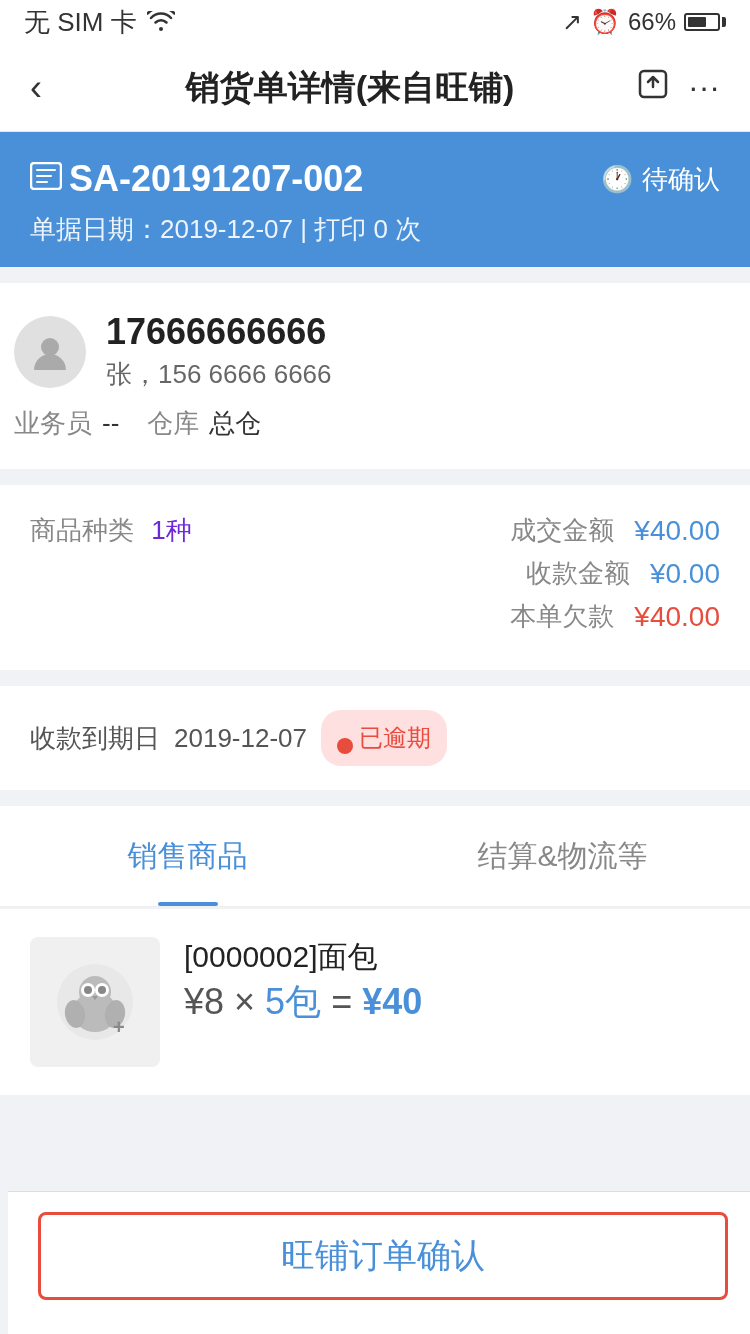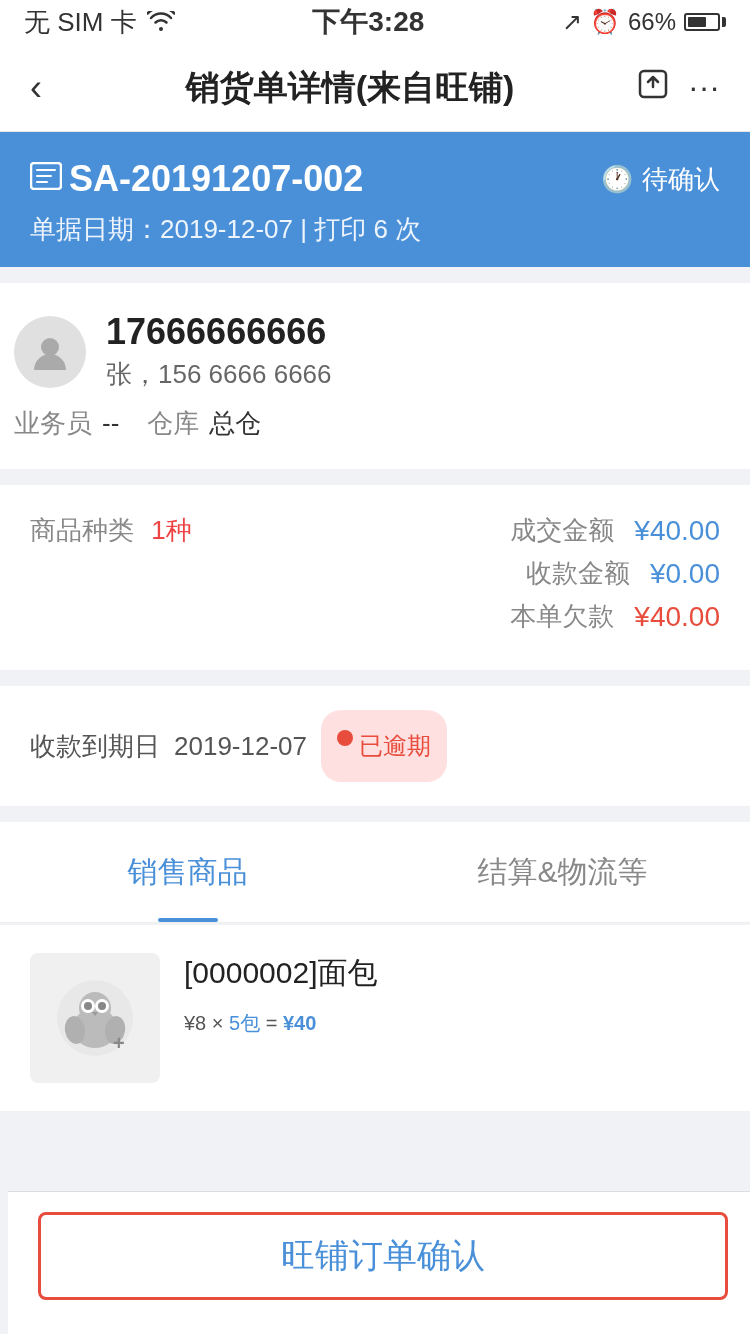--- a/index.html
+++ b/index.html
@@ -152,21 +152,21 @@
       margin-top: 16px;
       padding: 28px 30px;
     }
     .summary-row {
       display: flex;
       justify-content: space-between;
       align-items: flex-start;
     }
     .summary-left { font-size: 26px; color: #555; }
     .summary-cat-label { color: #888; }
-    .summary-cat-value { color: #ef4444; margin-left: 10px; }
+    .summary-cat-value { color: #6d28d9; margin-left: 10px; }
     .summary-right { text-align: right; }
     .summary-amount-row {
       display: flex;
       justify-content: flex-end;
       align-items: center;
       gap: 20px;
       margin-bottom: 8px;
       font-size: 26px;
     }
     .amount-label { color: #888; }
@@ -181,24 +181,24 @@
       font-size: 26px;
       color: #555;
       display: flex;
       align-items: center;
       gap: 14px;
     }
     .overdue-badge {
       background: #ffe0e0;
       color: #e74c3c;
       border-radius: 20px;
-      padding: 20px 16px;
+      padding: 12px 16px;
       font-size: 24px;
       display: flex;
-      align-items: flex-start;
+      align-items: flex-end;
       gap: 6px;
     }
     .overdue-dot {
       width: 16px;
       height: 16px;
       border-radius: 50%;
       background: #e74c3c;
       display: inline-block;
     }
 
@@ -259,24 +259,23 @@
       justify-content: center;
       flex-shrink: 0;
       color: #bbb;
       font-size: 48px;
     }
     .product-info { flex: 1; }
     .product-name {
       font-size: 30px;
       color: #222;
       font-weight: 500;
-      margin-bottom: 16px;
     }
     .product-price {
-      font-size: 20px;
+      font-size: 36px;
       color: #555;
     }
     .price-highlight { color: #4a90d9; }
     .price-total { color: #4a90d9; font-weight: 600; }
 
     
     .bottom-bar {
       position: fixed;
       bottom: 0;
       left: 8px;
@@ -340,21 +339,20 @@
     <span>无 SIM 卡</span>
     <span>
       <svg width="28" height="20" viewBox="0 0 28 20">
         <path d="M14 16a2 2 0 110 4 2 2 0 010-4z" fill="#333"></path>
         <path d="M8.5 11.5a7.8 7.8 0 0111 0" stroke="#333" stroke-width="2.5" fill="none" stroke-linecap="round"></path>
         <path d="M4 7a13.5 13.5 0 0120 0" stroke="#333" stroke-width="2.5" fill="none" stroke-linecap="round"></path>
         <path d="M0.5 2.5a19 19 0 0127 0" stroke="#333" stroke-width="2.5" fill="none" stroke-linecap="round"></path>
       </svg>
     </span>
   </div>
-  <div class="status-center">下午3:28</div>
   <div class="status-right">
     <span>↗</span>
     <span>⏰</span>
     <span>66%</span>
     <div class="battery">
       <div class="battery-body">
         <div class="battery-fill"></div>
       </div>
       <div class="battery-tip"></div>
     </div>
@@ -387,21 +385,21 @@
       <span class="order-id-text">SA-20191207-002</span>
     </div>
     <div class="order-status">
       <span>🕐</span>
       <span>待确认</span>
     </div>
   </div>
   <div class="order-date-row">
     <span>单据日期：2019-12-07</span>
     <span> | </span>
-    <span>打印 6 次</span>
+    <span>打印 0 次</span>
   </div>
 </div>
 
 <div class="customer-section">
   <div class="customer-top">
     <div class="customer-avatar">
       <svg width="40" height="40" viewBox="0 0 40 40" fill="none">
         <circle cx="20" cy="15" r="9" fill="#aaa"></circle>
         <path d="M4 38c0-8.8 7.2-16 16-16s16 7.2 16 16" fill="#aaa"></path>
       </svg>

